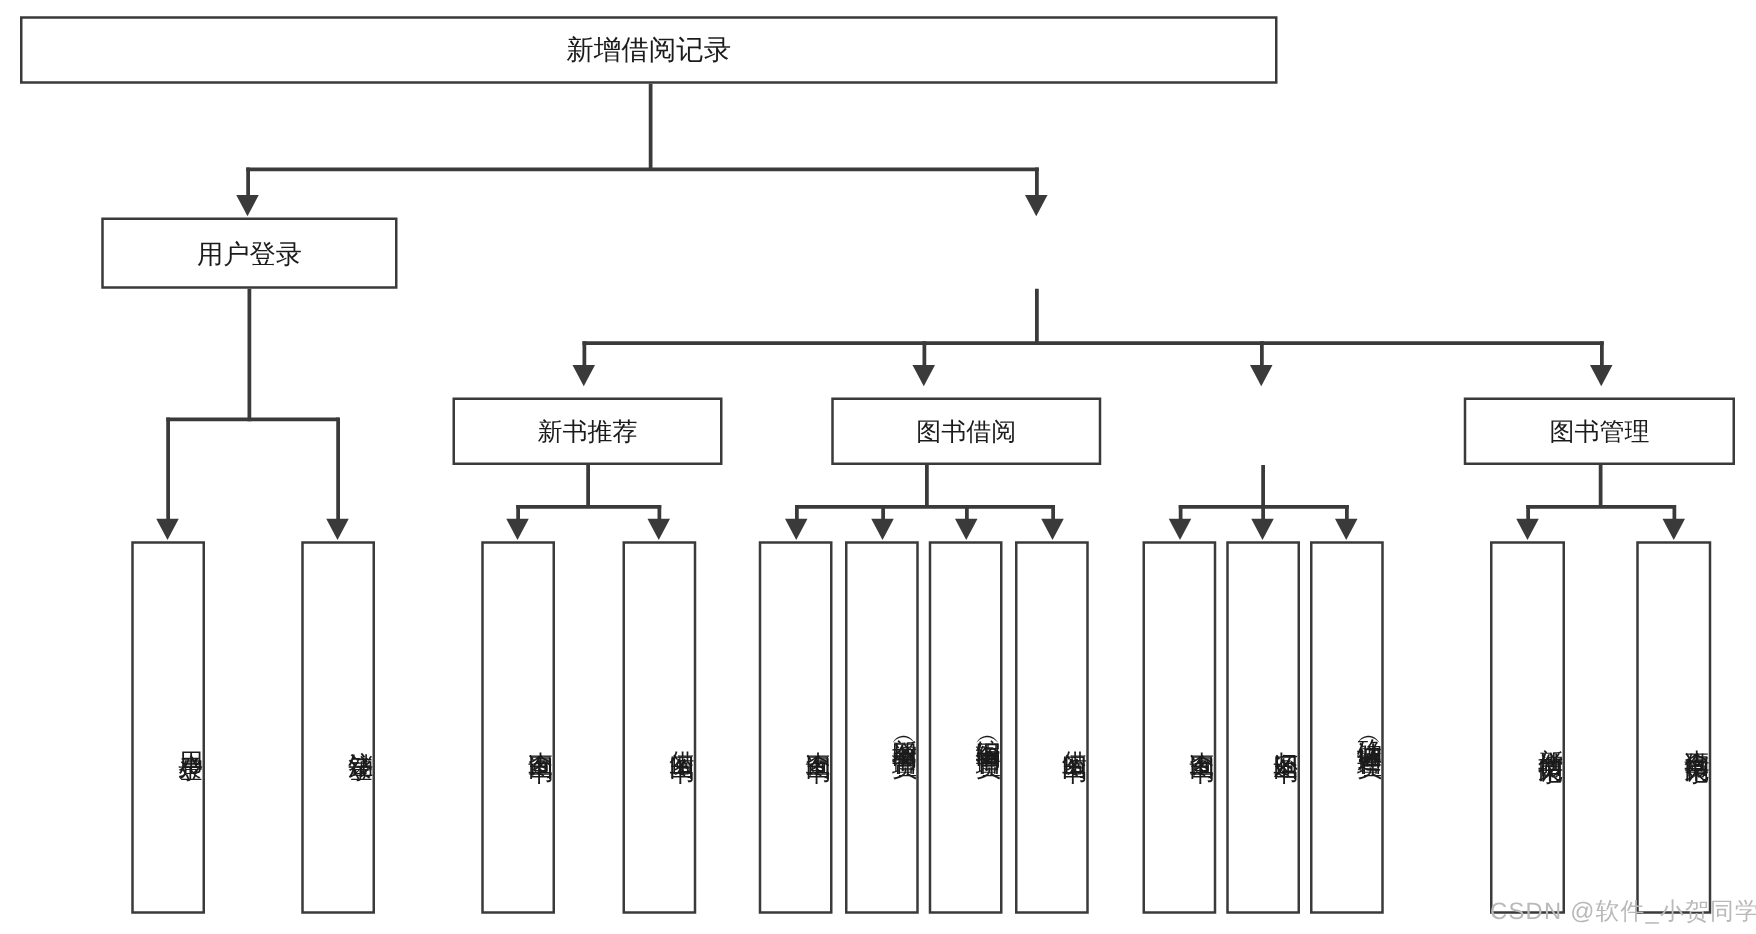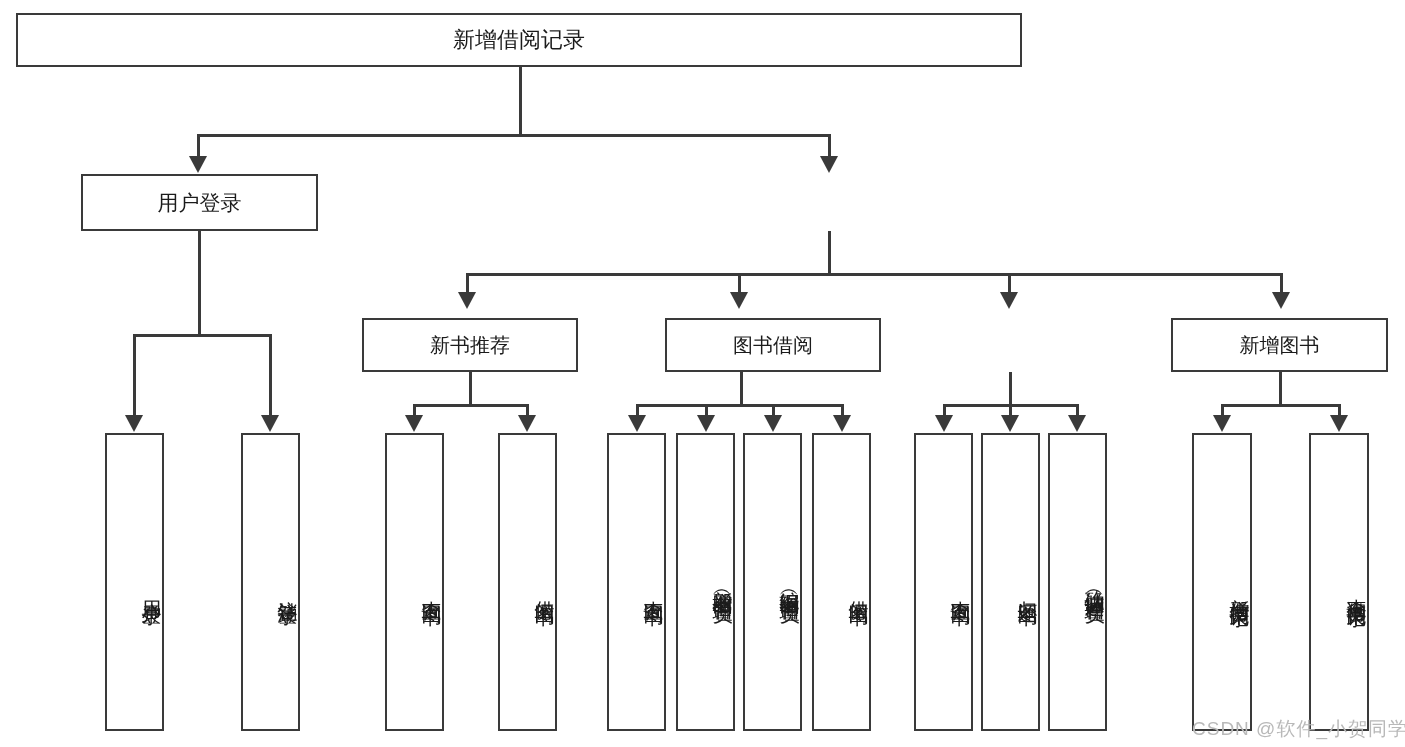--- a/index.html
+++ b/index.html
@@ -121,21 +121,21 @@
   <div class="vline" style="left:1280px; top:273px; height:22px;"></div>
   <div class="arrow" style="left:1272px; top:292px;"></div>
 
   <div class="node level3" style="left:362px; top:318px; width:216px; height:54px;">
     <span class="node-label">新书推荐</span>
   </div>
   <div class="node level3" style="left:633px; top:318px; width:216px; height:54px;margin-left:32px;">
     <span class="node-label">图书借阅</span>
   </div>
   <div class="node level3" style="left:1171px; top:318px; width:217px; height:54px;">
-    <span class="node-label">新增图书</span>
+    <span class="node-label">图书管理</span>
   </div>
 
   <div class="vline" style="left:469px; top:372px; height:34px;"></div>
   <div class="hline" style="left:413px; top:404px; width:116px;"></div>
   <div class="vline" style="left:413px; top:404px; height:14px;"></div>
   <div class="arrow" style="left:405px; top:415px;"></div>
   <div class="vline" style="left:526px; top:404px; height:14px;"></div>
   <div class="arrow" style="left:518px; top:415px;"></div>
 
   <div class="vline" style="left:740px; top:372px; height:34px;"></div>

